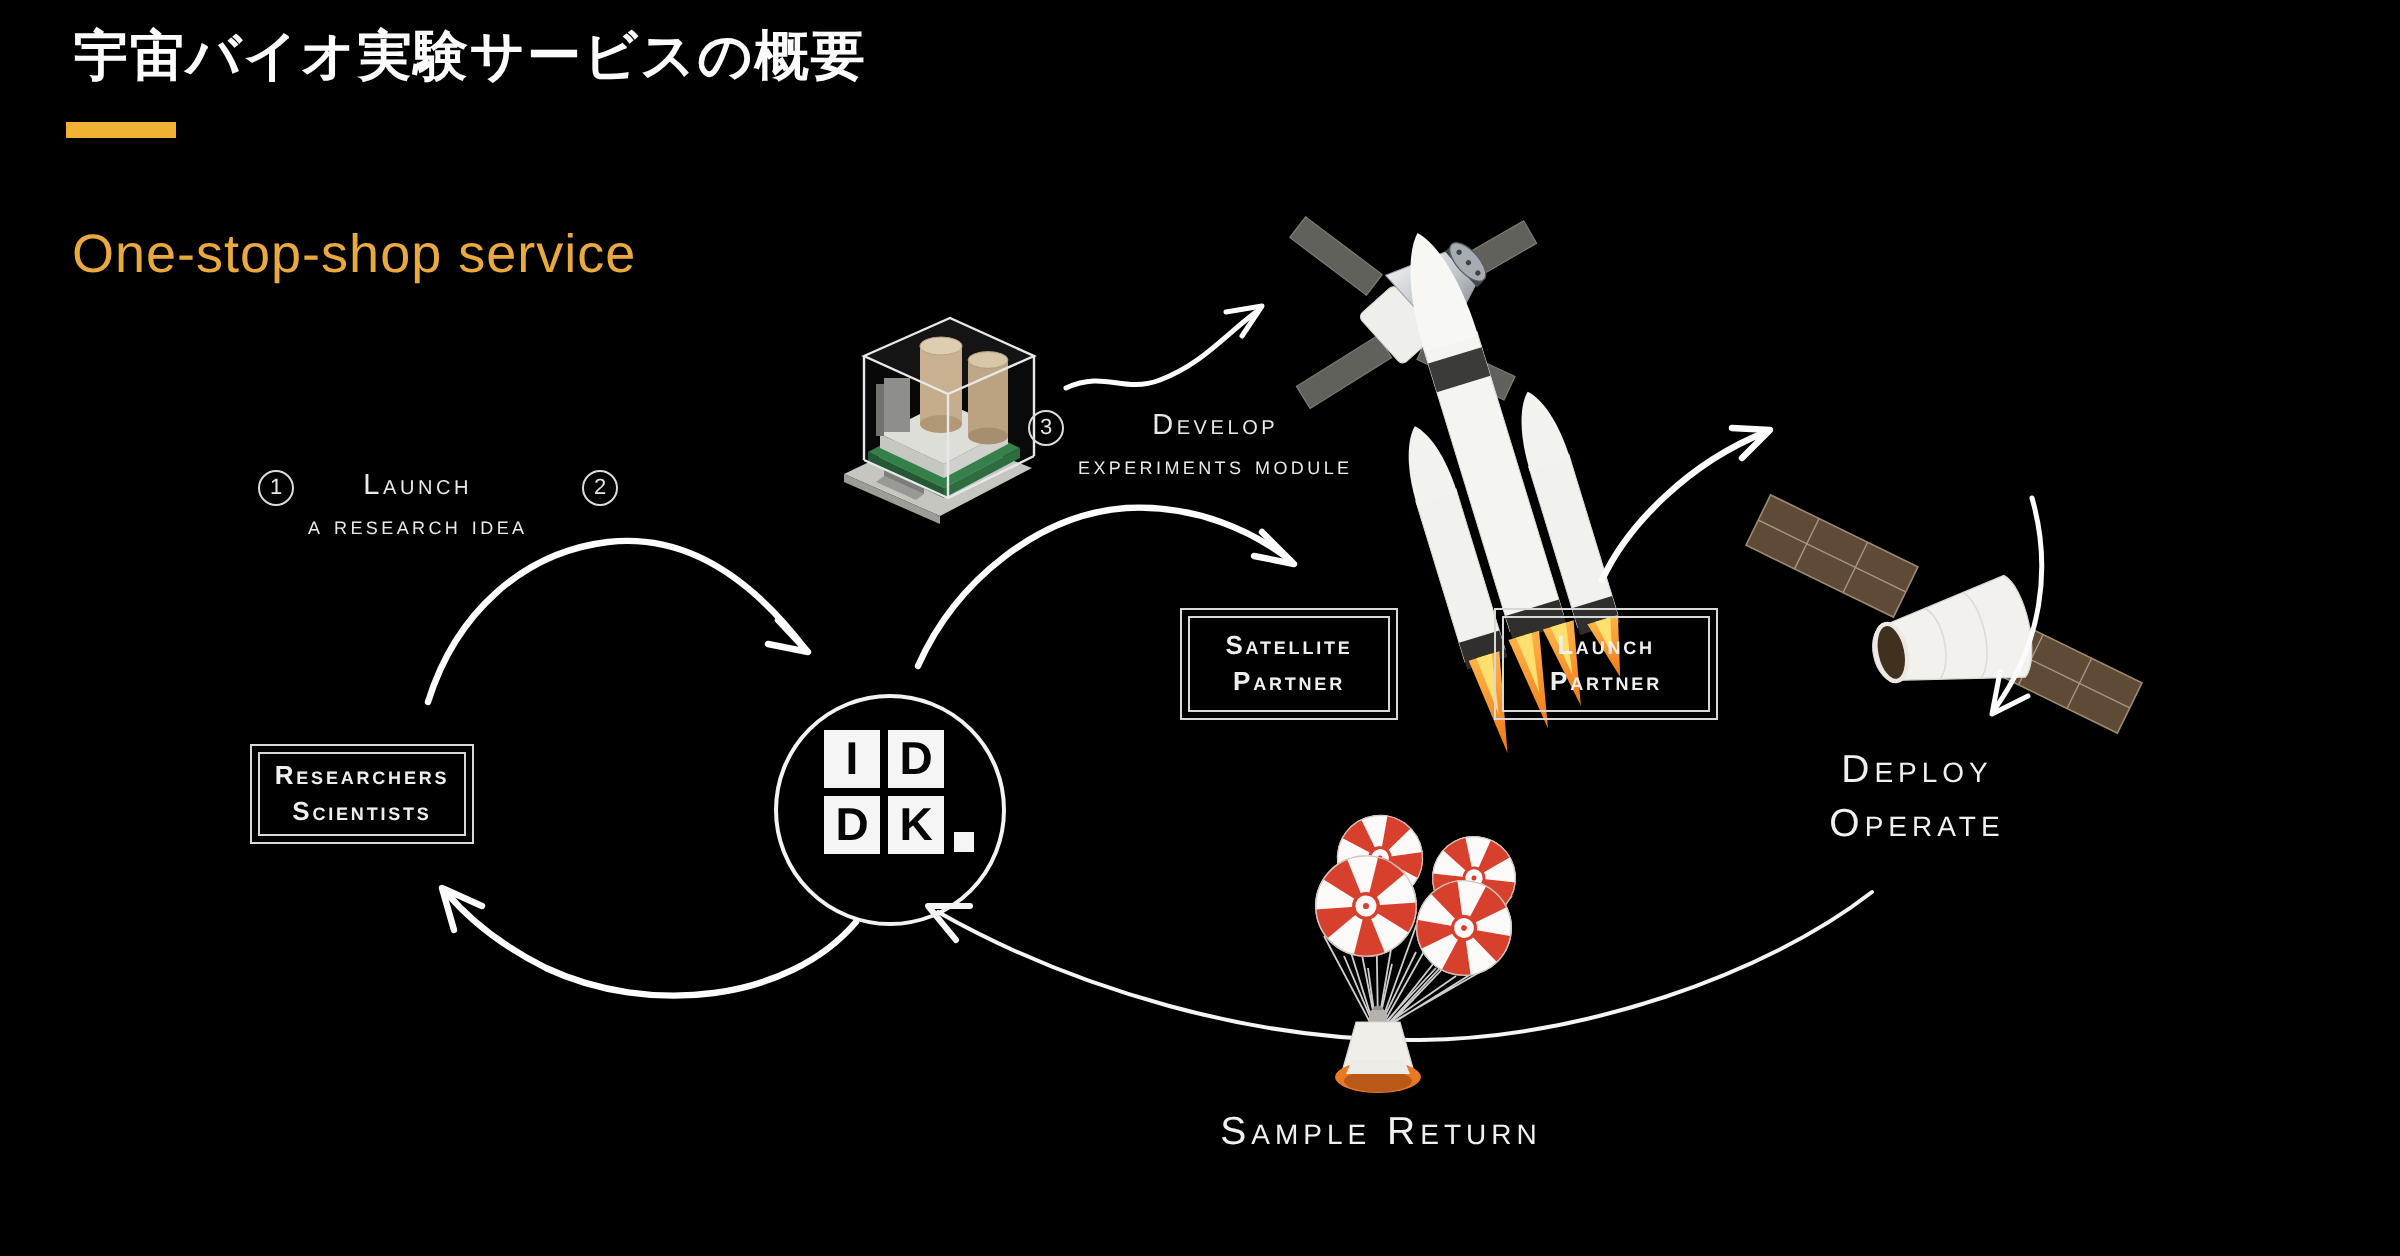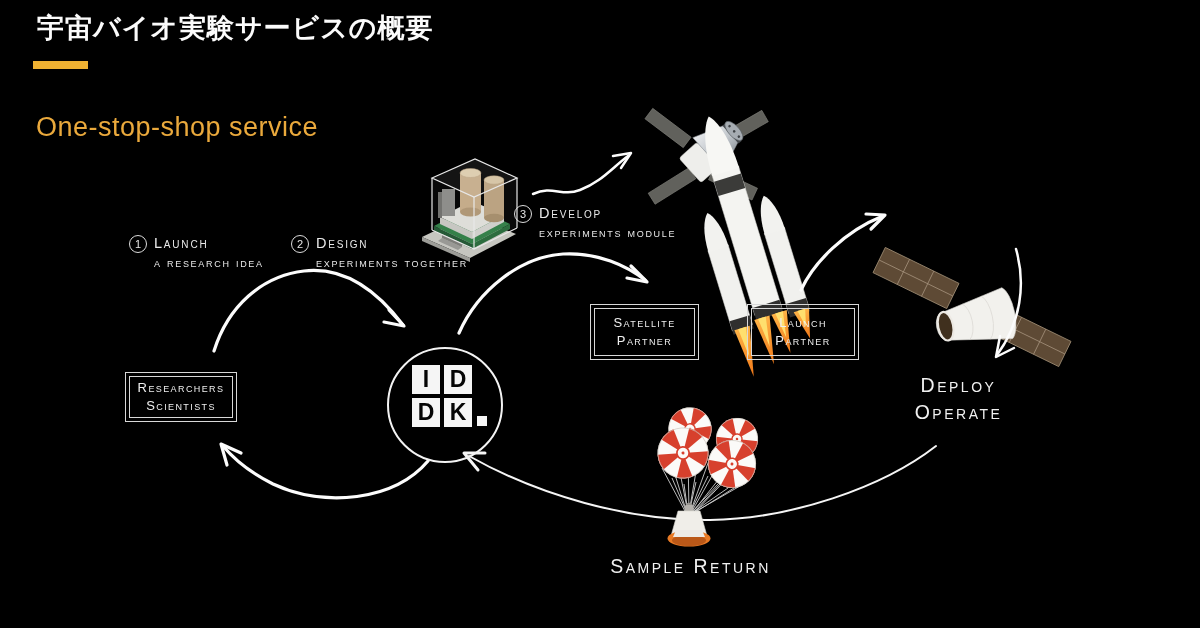--- a/index.html
+++ b/index.html
@@ -2,21 +2,21 @@
 <html><head>
 <meta charset="utf-8">
 <style>
   html,body { margin:0; padding:0; background:#000; }
   #stage {
     position:relative; width:1200px; height:628px; background:#000000;
     overflow:hidden; font-family:"Liberation Sans","DejaVu Sans",sans-serif;
   }
   #diagram-svg { position:absolute; left:0; top:0; width:1200px; height:628px; }
 
-  .abs { position:absolute; }
+  .abs { position:absolute;text-align:center; }
 
   .title {
     left:37px; top:10px; font-size:27px; font-weight:700; color:#FBFBFB;
     letter-spacing:1px; white-space:nowrap;
   }
   .accent { left:33px; top:61px; width:55px; height:8px; background:#F0B232; }
   .subtitle {
     left:36px; top:112px; font-size:27px; font-weight:400; color:#EAA93C;
     letter-spacing:0.5px; white-space:nowrap;
   }
@@ -34,21 +34,21 @@
   .step .l2 {
     display:block; font-size:13px; font-variant:small-caps;
     letter-spacing:1.7px; line-height:1.6; white-space:nowrap;
   }
 
   .dbox { border:1.5px solid #D8D8D8; padding:3px; box-sizing:border-box; }
   .dbox-in {
     border:1.5px solid #D8D8D8; width:100%; height:100%; box-sizing:border-box;
     display:flex; flex-direction:column; align-items:center; justify-content:center;
     gap:1px; font-variant:small-caps; letter-spacing:1.4px; font-size:13px;
-    color:#EFEFEF; line-height:1.25; white-space:nowrap;
+    color:#EFEFEF; line-height:1.25; white-space:nowrap;font-weight:bold;
   }
 
   .biglabel {
     text-align:center; font-variant:small-caps; font-size:19.5px;
     letter-spacing:2.5px; color:#F0F0F0; line-height:1.4; white-space:nowrap;
   }
   .biglabel span { display:block; }
 
   .iddk {
     left:387px; top:347px; width:112px; height:112px;
@@ -234,24 +234,20 @@
 
   <div class="abs step" style="left:129px; top:234px;">
     <span class="num">1</span>
     <span>
       <span class="l1">Launch</span>
       <span class="l2">a research idea</span>
     </span>
   </div>
   <div class="abs step" style="left:291px; top:234px;">
     <span class="num">2</span>
-    <span>
-      <span class="l1">Design</span>
-      <span class="l2">experiments together</span>
-    </span>
   </div>
   <div class="abs step" style="left:514px; top:204px;">
     <span class="num">3</span>
     <span>
       <span class="l1">Develop</span>
       <span class="l2">experiments module</span>
     </span>
   </div>
 
   <div class="abs dbox" style="left:125px; top:372px; width:112px; height:50px;">

